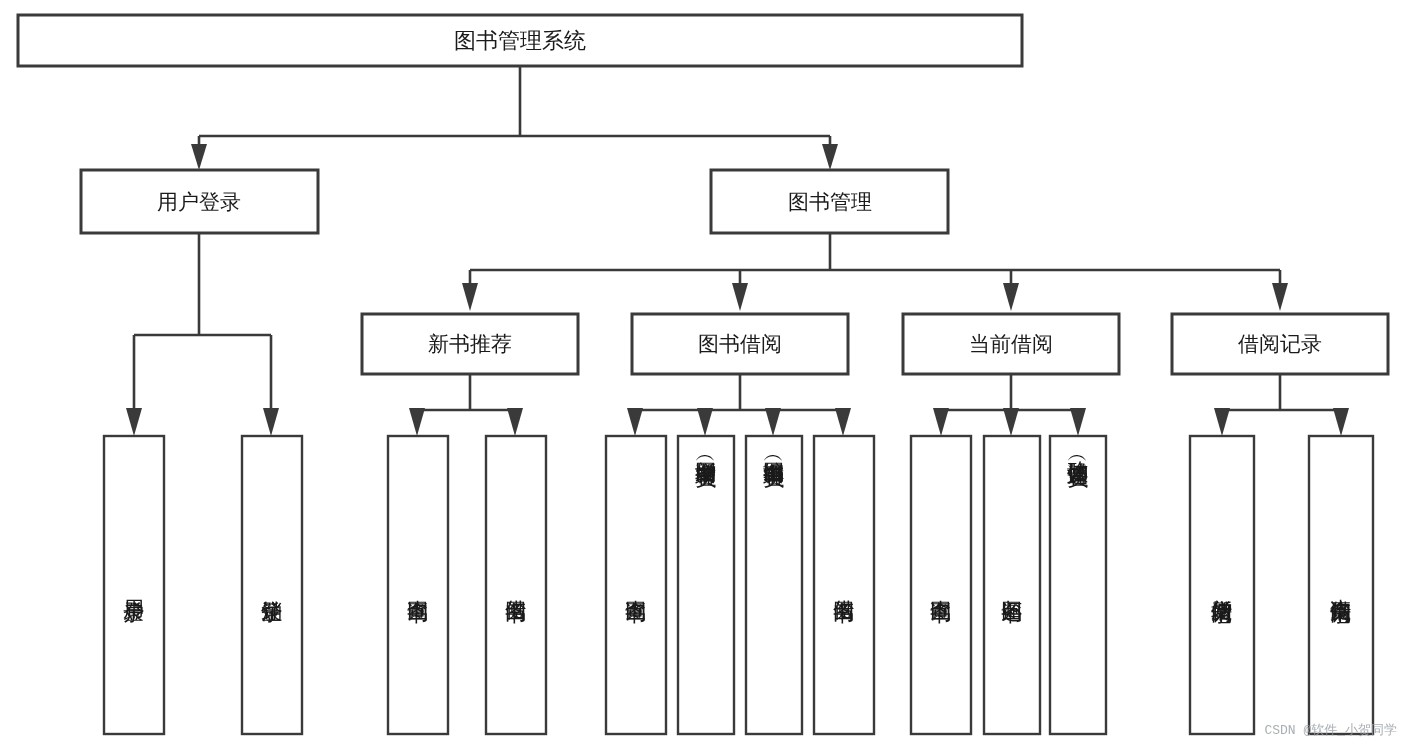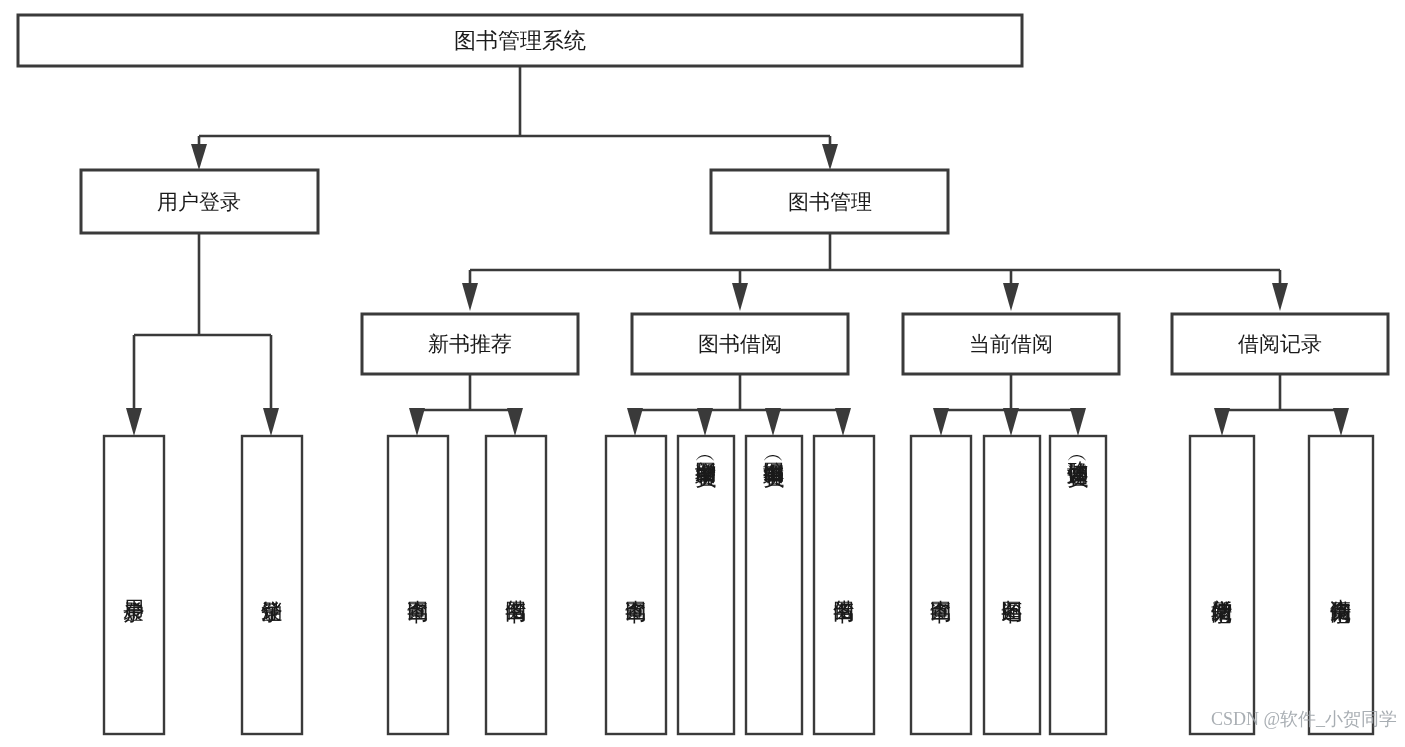--- a/index.html
+++ b/index.html
@@ -74,23 +74,23 @@
     font-size: 21px;
     line-height: 1.12;
     color: #1a1a1a;
     letter-spacing: 1px;
     white-space: nowrap;
     text-align: center;
   }
   .watermark {
     position: absolute;
     right: 8px;
-    bottom: 16px;
-    font-family: Liberation Serif, serif;
-    font-size: 18px;
+    bottom: 8px;
+    font-family: Liberation Mono, monospace;
+    font-size: 13px;
     color: #9aa0a6;
     opacity: 0.85;
     white-space: nowrap;
     pointer-events: none;
   }
 </style>
 </head>
 <body>
 
 <div id="diagram-root">

